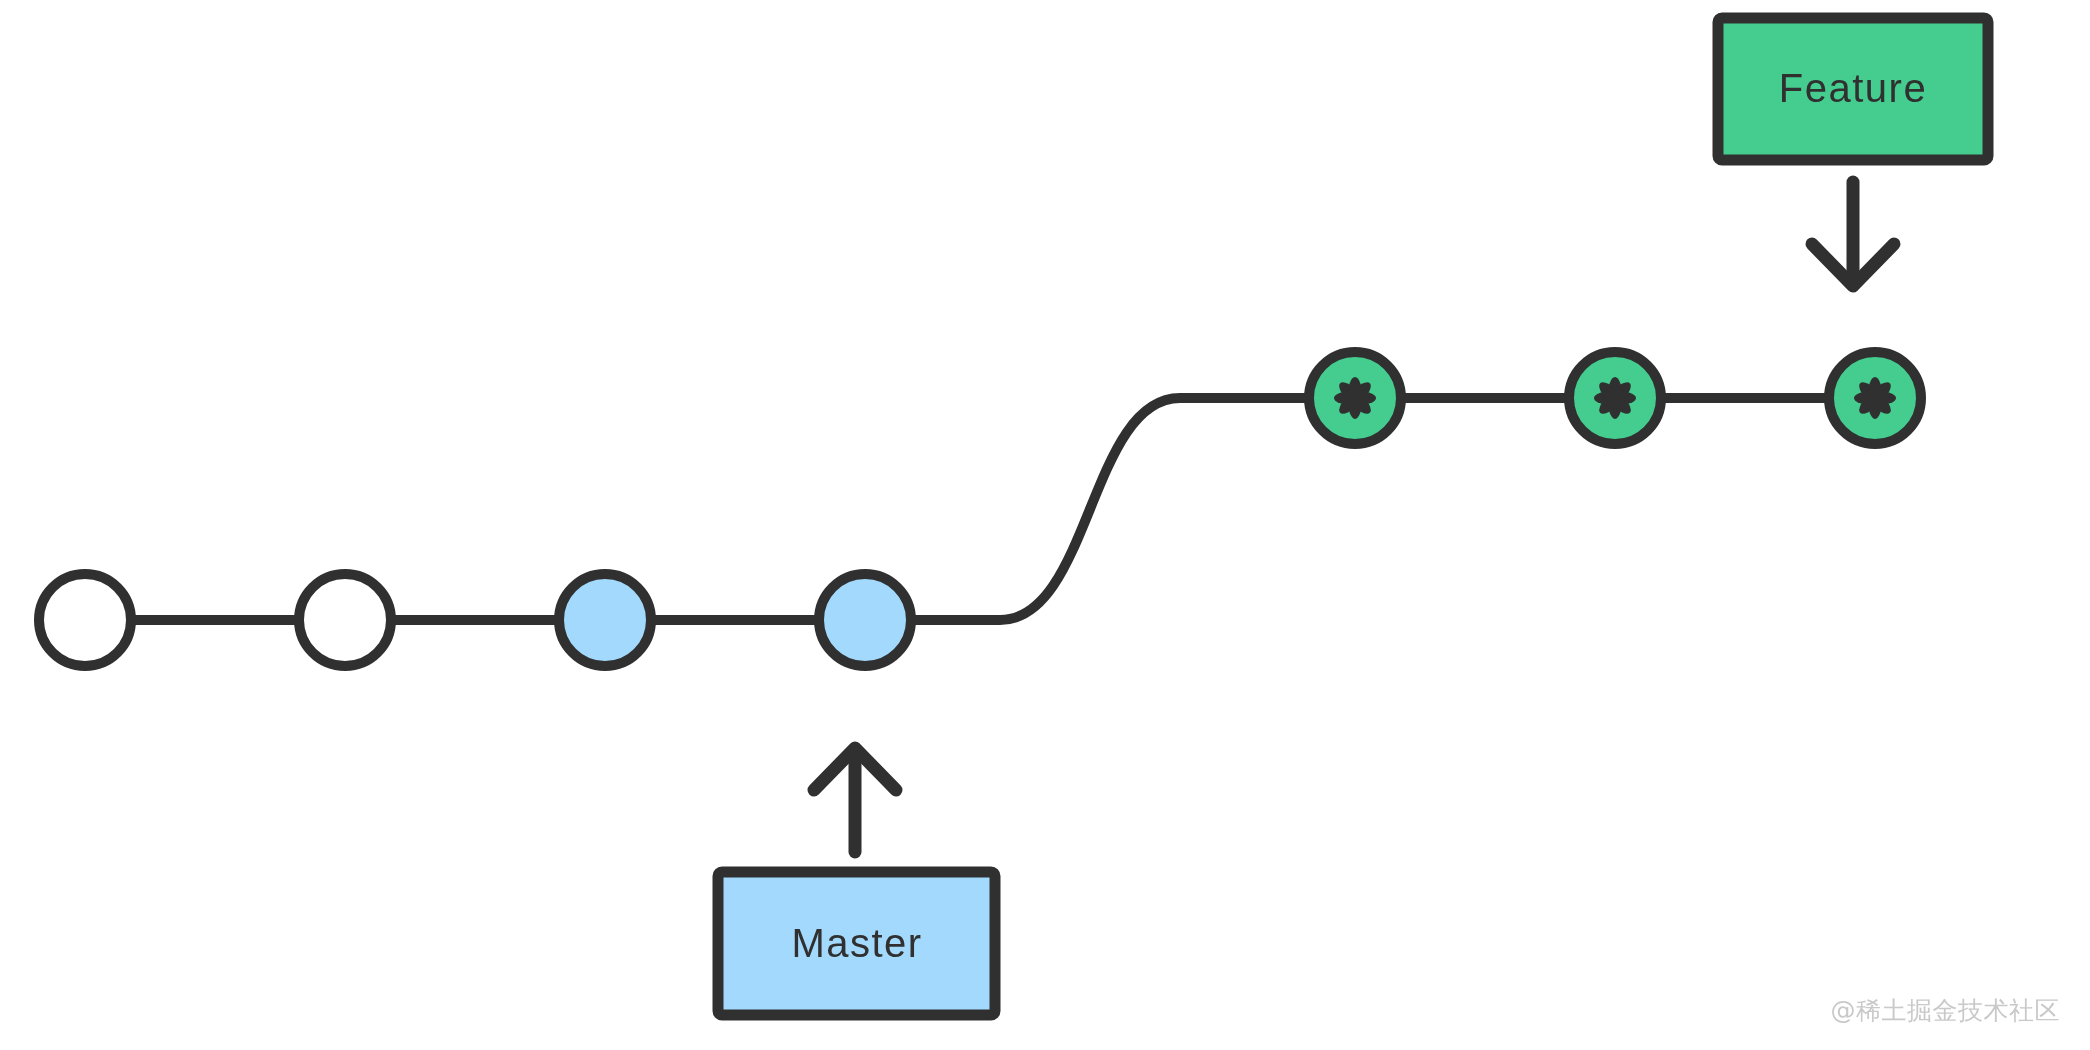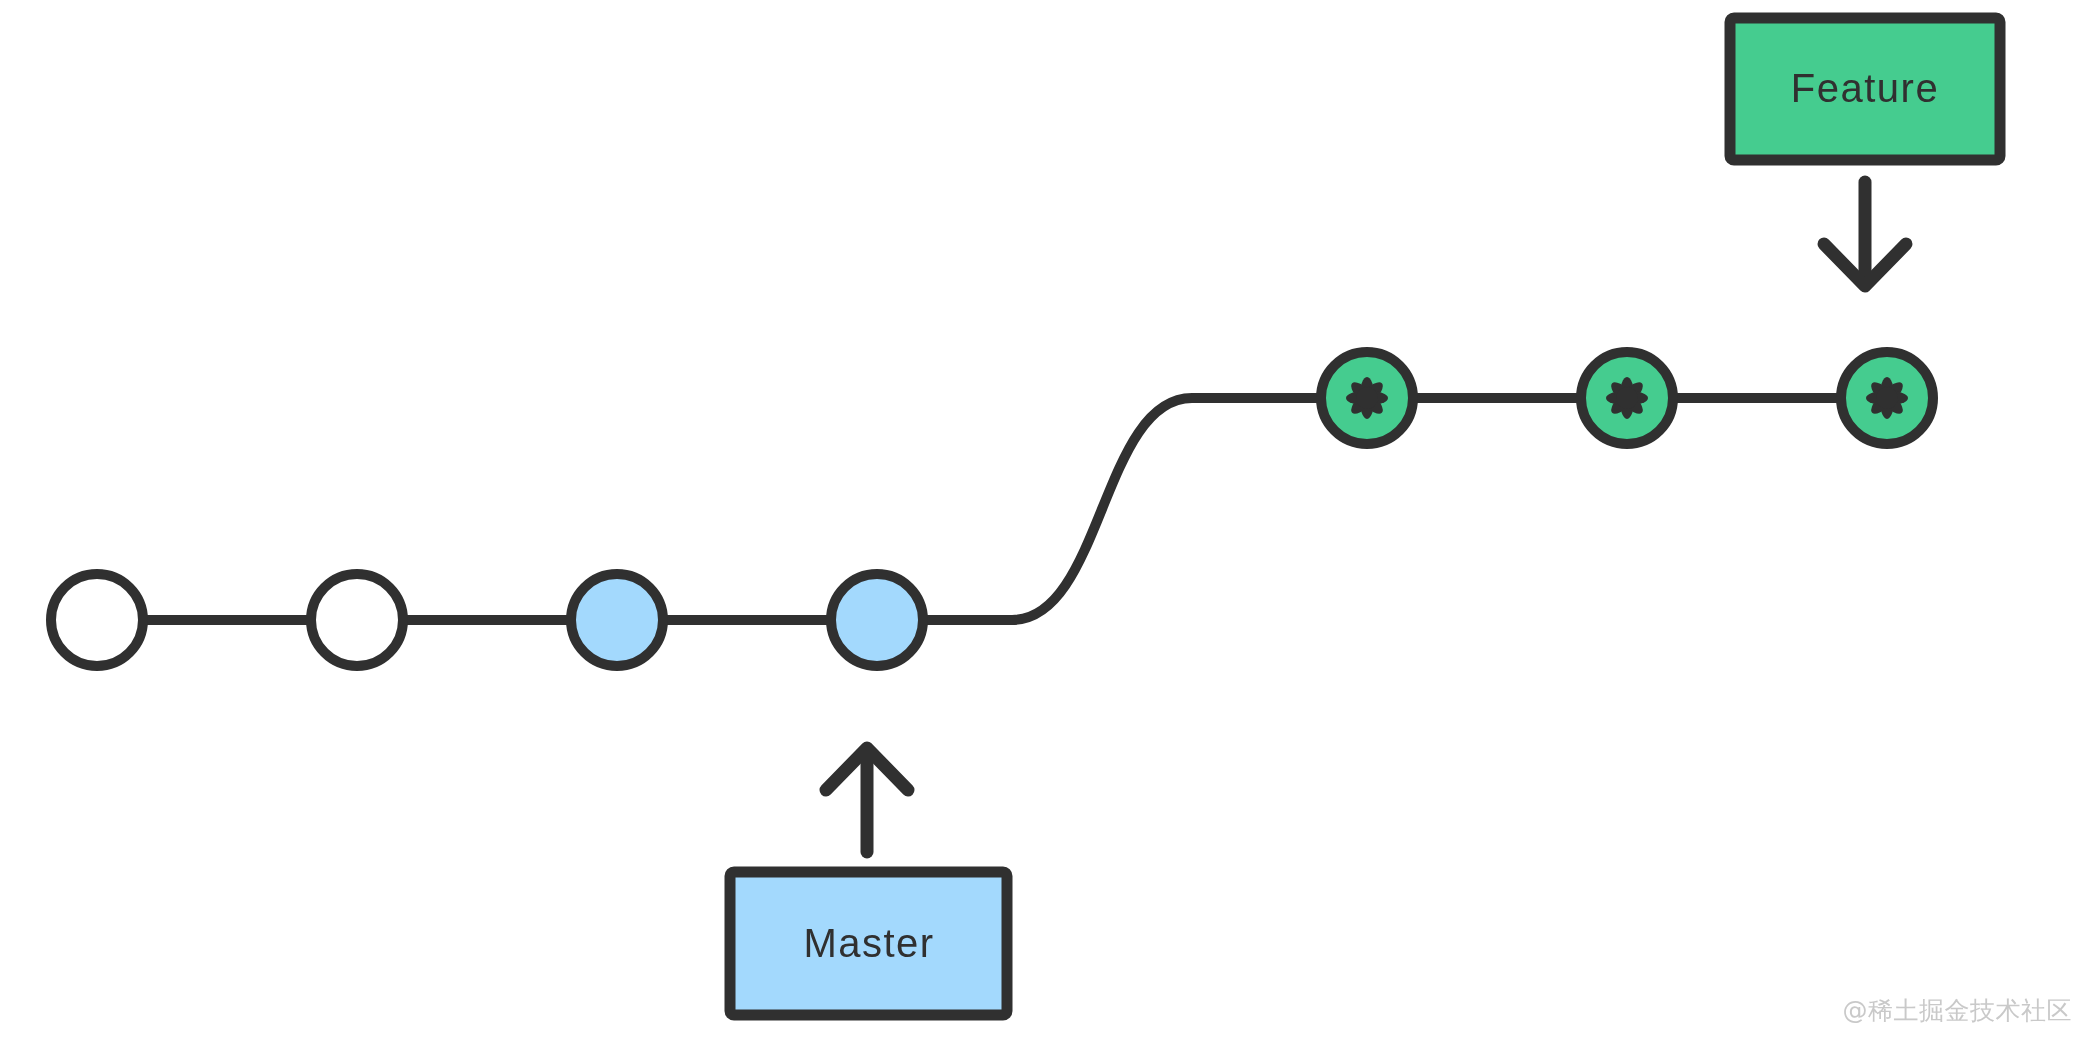--- a/index.html
+++ b/index.html
@@ -11,21 +11,20 @@
     width: 2090px;
     height: 1050px;
     overflow: hidden;
     font-family: "Liberation Sans", sans-serif;
   }
   #diagram-root {
     position: relative;
     width: 1770px;
     height: 1050px;
     background: #ffffff;
-    margin-left: 12px;
   }
   #git-svg {
     display: block;
     width: 2090px;
     height: 1050px;
   }
   .branch-label-text {
     font-family: "Liberation Sans", sans-serif;
     font-size: 40px;
     letter-spacing: 1.5px;

